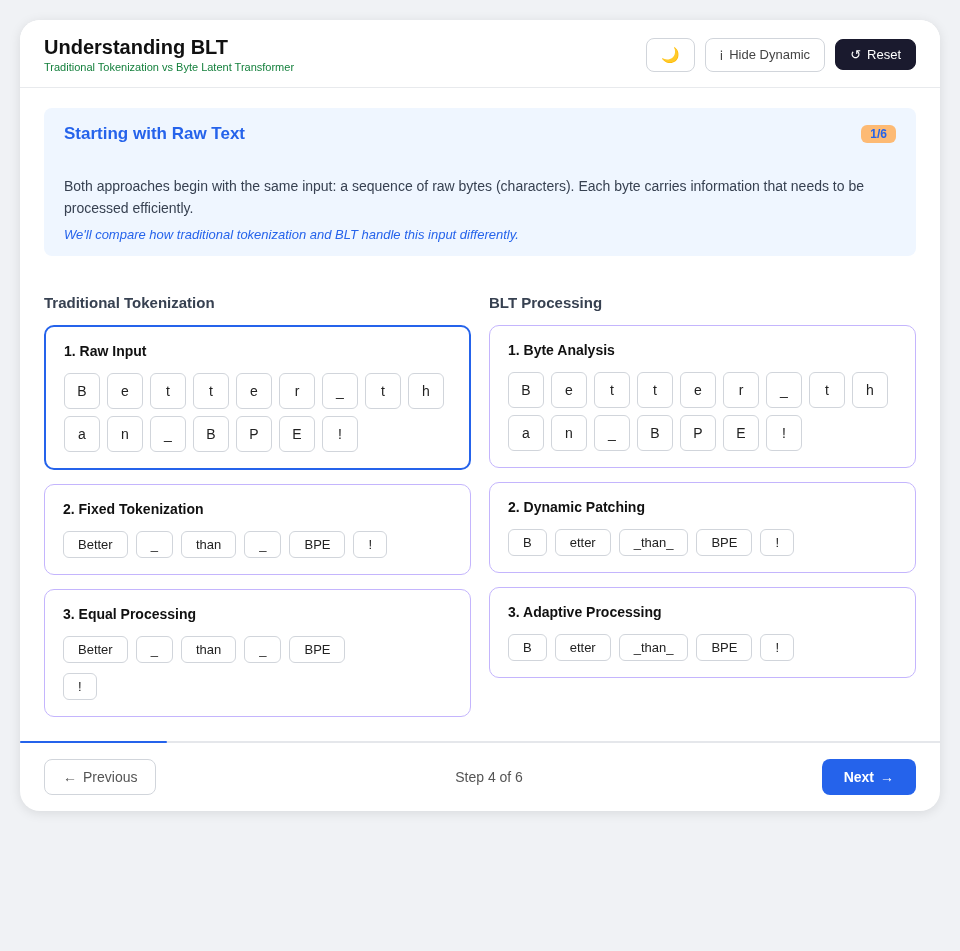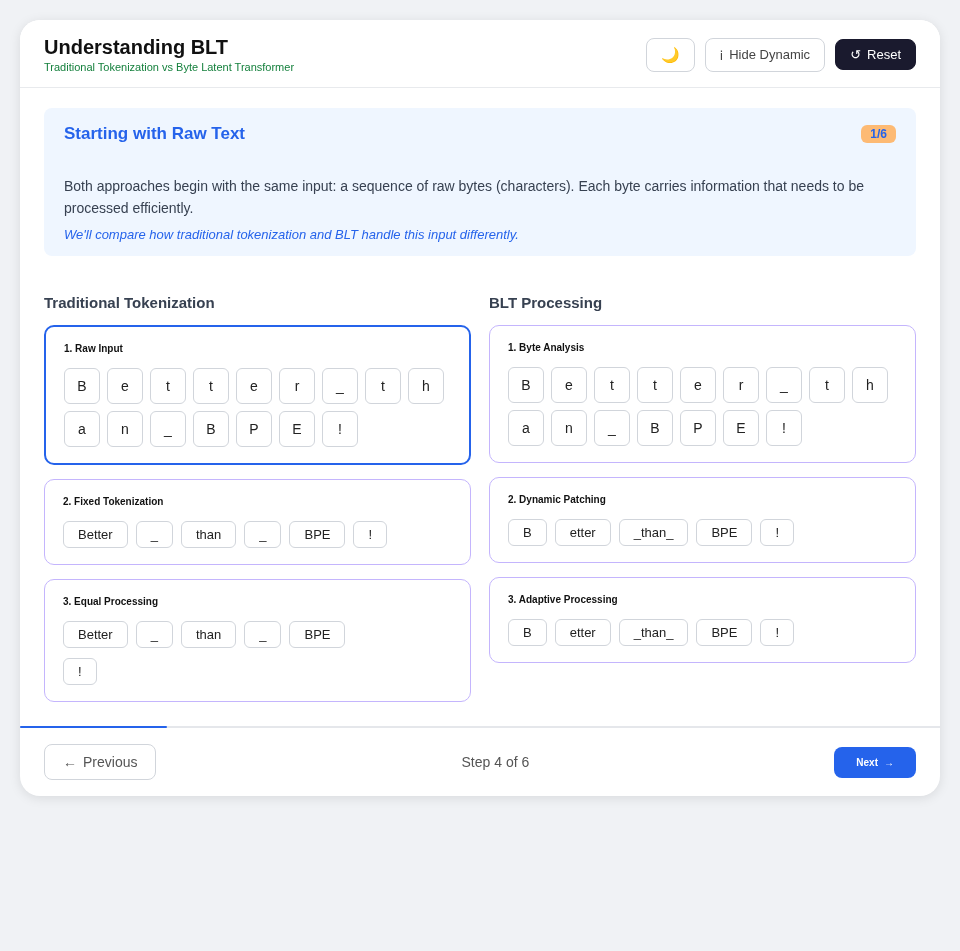--- a/index.html
+++ b/index.html
@@ -125,21 +125,21 @@
       border: 1px solid #c4b5fd;
       border-radius: 10px;
       padding: 16px 18px;
       margin-bottom: 14px;
     }
     .panel-active {
       border: 2px solid #2563eb;
       background: #fff;
     }
     .panel-title {
-      font-size: 10px;
+      font-size: 14px;
       font-weight: 700;
       color: #111;
       margin-bottom: 14px;
     }
     .byte-grid {
       display: flex;
       flex-wrap: wrap;
       gap: 7px;
     }
     .byte-cell {
@@ -202,21 +202,21 @@
       cursor: pointer;
     }
     .next-btn {
       display: flex;
       align-items: center;
       gap: 6px;
       background: #2563eb;
       border: none;
       border-radius: 8px;
       padding: 10px 22px;
-      font-size: 10px;
+      font-size: 14px;
       color: #fff;
       font-weight: 600;
       cursor: pointer;
     }
     .step-indicator {
       font-size: 14px;
       color: #555;
     }
     .left-col, .right-col {
       display: flex;

